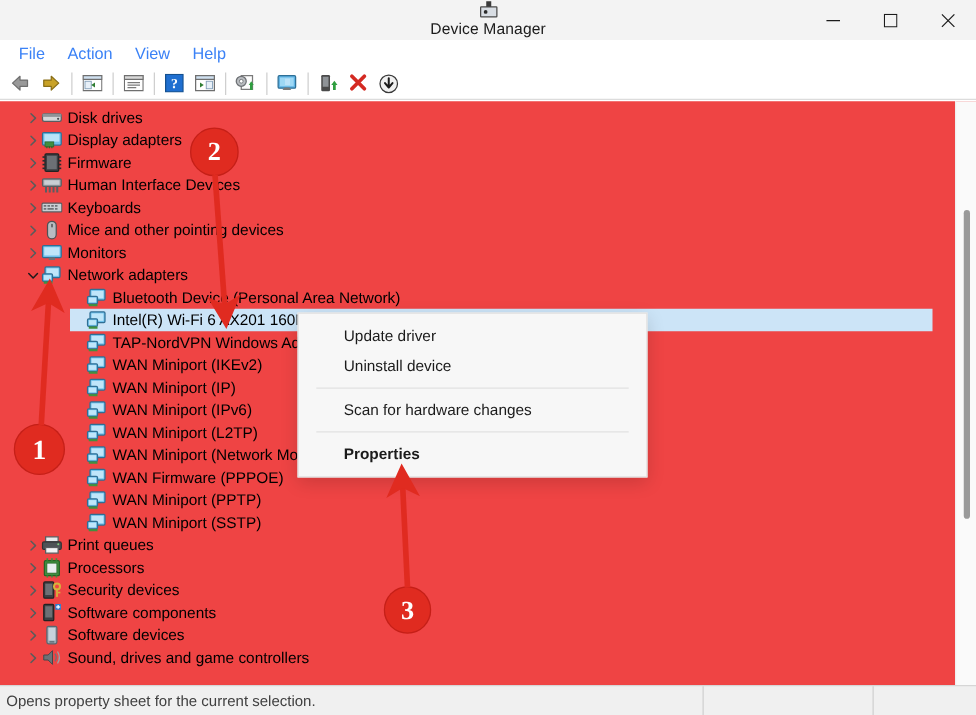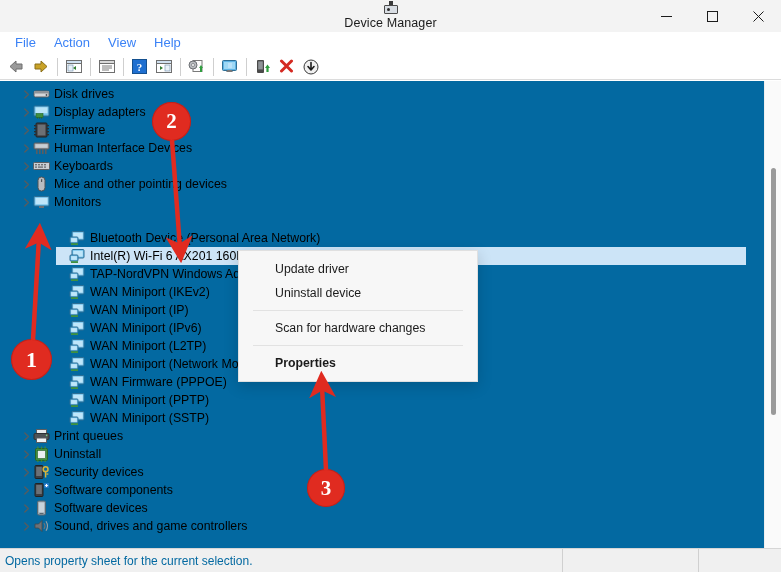--- a/index.html
+++ b/index.html
@@ -40,54 +40,54 @@
     position:absolute;left:0;top:54px;width:781px;height:26px;
     background:#fff;display:flex;align-items:center;padding-left:5px;box-sizing:border-box;
     border-bottom:1px solid #dcdcdc;
   }
   .tbtn{width:23px;height:22px;display:flex;align-items:center;justify-content:center;margin-right:1px;}
   .tsep{width:1px;height:18px;background:#cfcfcf;margin:0 4px;}
 
   
   #treepane{
     position:absolute;left:0;top:81px;width:781px;height:467px;
-    background:#0369a1;overflow:hidden;
+    background:#ef4444;overflow:hidden;
   }
   .row{position:absolute;left:0;height:18px;display:flex;align-items:center;white-space:nowrap;}
   .row .chev{width:13px;height:18px;display:flex;align-items:center;justify-content:center;flex:none;}
   .row .chev svg{display:block;}
   .row .ic{width:17px;height:16px;margin-right:4px;flex:none;position:relative;}
   .row .lbl{font-size:12.3px;color:#000;line-height:16px;}
   .row.sel{background:#cce4f7;}
   .row.sel .lbl{color:#000;}
 
   
   #ctxmenu{
-    position:absolute;left:238px;top:250px;width:240px;
+    position:absolute;left:238px;top:250px;width:280px;
     background:#f7f7f7;
     border:1px solid #e0e0e0;
     box-shadow:0 4px 14px rgba(0,0,0,0.16);
     padding:6px 0;box-sizing:border-box;
     z-index:30;
   }
   .ctx-item{height:24px;display:flex;align-items:center;padding-left:36px;font-size:12.3px;color:#1b1b1b;}
   .ctx-item.bold{font-weight:bold;}
   .ctx-sep{height:1px;background:#e2e2e2;margin:5px 14px;}
 
   
   #vscroll{position:absolute;right:0;top:81px;width:17px;height:467px;background:#fafafa;border-left:1px solid #efefef;box-sizing:border-box;z-index:20;}
   #vthumb{position:absolute;left:6px;top:87px;width:5px;height:247px;background:#9a9a9a;border-radius:3px;}
 
   
   #statusbar{
     position:absolute;left:0;bottom:0;width:781px;height:24px;
     background:#f0f0f0;border-top:1px solid #d6d6d6;
     display:flex;align-items:stretch;box-sizing:border-box;
   }
-  .sb-pane{display:flex;align-items:center;font-size:12px;color:#0369a1;padding-left:5px;box-sizing:border-box;}
+  .sb-pane{display:flex;align-items:center;font-size:12px;color:#404040;padding-left:5px;box-sizing:border-box;}
   .sb-pane.p1{flex:0 0 563px;border-right:1px solid #d0d0d0;}
   .sb-pane.p2{flex:0 0 136px;border-right:1px solid #d0d0d0;}
   .sb-pane.p3{flex:1;}
 
   
   #annots{position:absolute;left:0;top:0;width:781px;height:572px;pointer-events:none;z-index:40;}
   .badge{
     position:absolute;border-radius:50%;
     background:#e02b20;
     display:flex;align-items:center;justify-content:center;
@@ -332,20 +332,35 @@
             <path d="M2.8 1 L6.4 4.5 L2.8 8" fill="none" stroke="#5b5b5b" stroke-width="1.2" stroke-linecap="round" stroke-linejoin="round"></path>
           </svg>
         </span>
         <span class="ic"><svg width="17" height="16" viewBox="0 0 17 16">
             <rect x="1" y="2.5" width="15" height="9.5" rx="1" fill="#6ec0ea" stroke="#2f6f95"></rect>
             <rect x="2.4" y="3.8" width="12.2" height="6.6" fill="#bfe6fa"></rect>
             <rect x="6" y="12" width="5" height="2" fill="#6e7277"></rect>
           </svg></span>
         <span class="lbl">Monitors</span>
       </div>
+      <div class="row" style="top: 130px; left: 20px; width: 720px;">
+        <span class="chev">
+          <svg width="9" height="9" viewBox="0 0 9 9">
+            <path d="M1 2.8 L4.5 6.4 L8 2.8" fill="none" stroke="#1b1b1b" stroke-width="1.2" stroke-linecap="round" stroke-linejoin="round"></path>
+          </svg>
+        </span>
+        <span class="ic"><svg width="17" height="16" viewBox="0 0 17 16">
+            <rect x="3" y="1.5" width="12" height="8.5" rx="1" fill="#6ec0ea" stroke="#2f6f95"></rect>
+            <rect x="4.2" y="2.7" width="9.6" height="6" fill="#bfe6fa"></rect>
+            <rect x="1" y="7" width="8" height="6" rx="1" fill="#6ec0ea" stroke="#2f6f95"></rect>
+            <rect x="2.1" y="8.1" width="5.8" height="3.8" fill="#bfe6fa"></rect>
+            <rect x="2" y="13.2" width="7" height="1.8" fill="#3f9140"></rect>
+          </svg></span>
+        <span class="lbl">Network adapters</span>
+      </div>
       <div class="row" style="top: 148px; left: 56px; width: 690px;">
         <span class="chev"></span>
         <span class="ic"><svg width="17" height="16" viewBox="0 0 17 16">
             <rect x="3" y="1.5" width="12" height="8.5" rx="1" fill="#6ec0ea" stroke="#2f6f95"></rect>
             <rect x="4.2" y="2.7" width="9.6" height="6" fill="#bfe6fa"></rect>
             <rect x="1" y="7" width="8" height="6" rx="1" fill="#6ec0ea" stroke="#2f6f95"></rect>
             <rect x="2.1" y="8.1" width="5.8" height="3.8" fill="#bfe6fa"></rect>
             <rect x="2" y="13.2" width="7" height="1.8" fill="#3f9140"></rect>
           </svg></span>
         <span class="lbl">Bluetooth Device (Personal Area Network)</span>
@@ -483,21 +498,21 @@
         <span class="ic"><svg width="17" height="16" viewBox="0 0 17 16">
             <rect x="2.5" y="2.5" width="12" height="12" rx="1" fill="#3f8f3f" stroke="#276227"></rect>
             <rect x="4.5" y="4.5" width="8" height="8" fill="#e9eef0" stroke="#276227" stroke-width="0.6"></rect>
             <rect x="4.2" y="0.6" width="1.3" height="2" fill="#3f8f3f"></rect>
             <rect x="7.9" y="0.6" width="1.3" height="2" fill="#3f8f3f"></rect>
             <rect x="11.5" y="0.6" width="1.3" height="2" fill="#3f8f3f"></rect>
             <rect x="4.2" y="14.4" width="1.3" height="2" fill="#3f8f3f"></rect>
             <rect x="7.9" y="14.4" width="1.3" height="2" fill="#3f8f3f"></rect>
             <rect x="11.5" y="14.4" width="1.3" height="2" fill="#3f8f3f"></rect>
           </svg></span>
-        <span class="lbl">Uninstall</span>
+        <span class="lbl">Processors</span>
       </div>
       <div class="row" style="top: 382px; left: 20px; width: 720px;">
         <span class="chev">
           <svg width="9" height="9" viewBox="0 0 9 9">
             <path d="M2.8 1 L6.4 4.5 L2.8 8" fill="none" stroke="#5b5b5b" stroke-width="1.2" stroke-linecap="round" stroke-linejoin="round"></path>
           </svg>
         </span>
         <span class="ic"><svg width="17" height="16" viewBox="0 0 17 16">
             <rect x="2" y="1.5" width="8" height="13" rx="1" fill="#3c3f43" stroke="#222"></rect>
             <rect x="3.2" y="3" width="5.6" height="9" fill="#6c7075"></rect>

